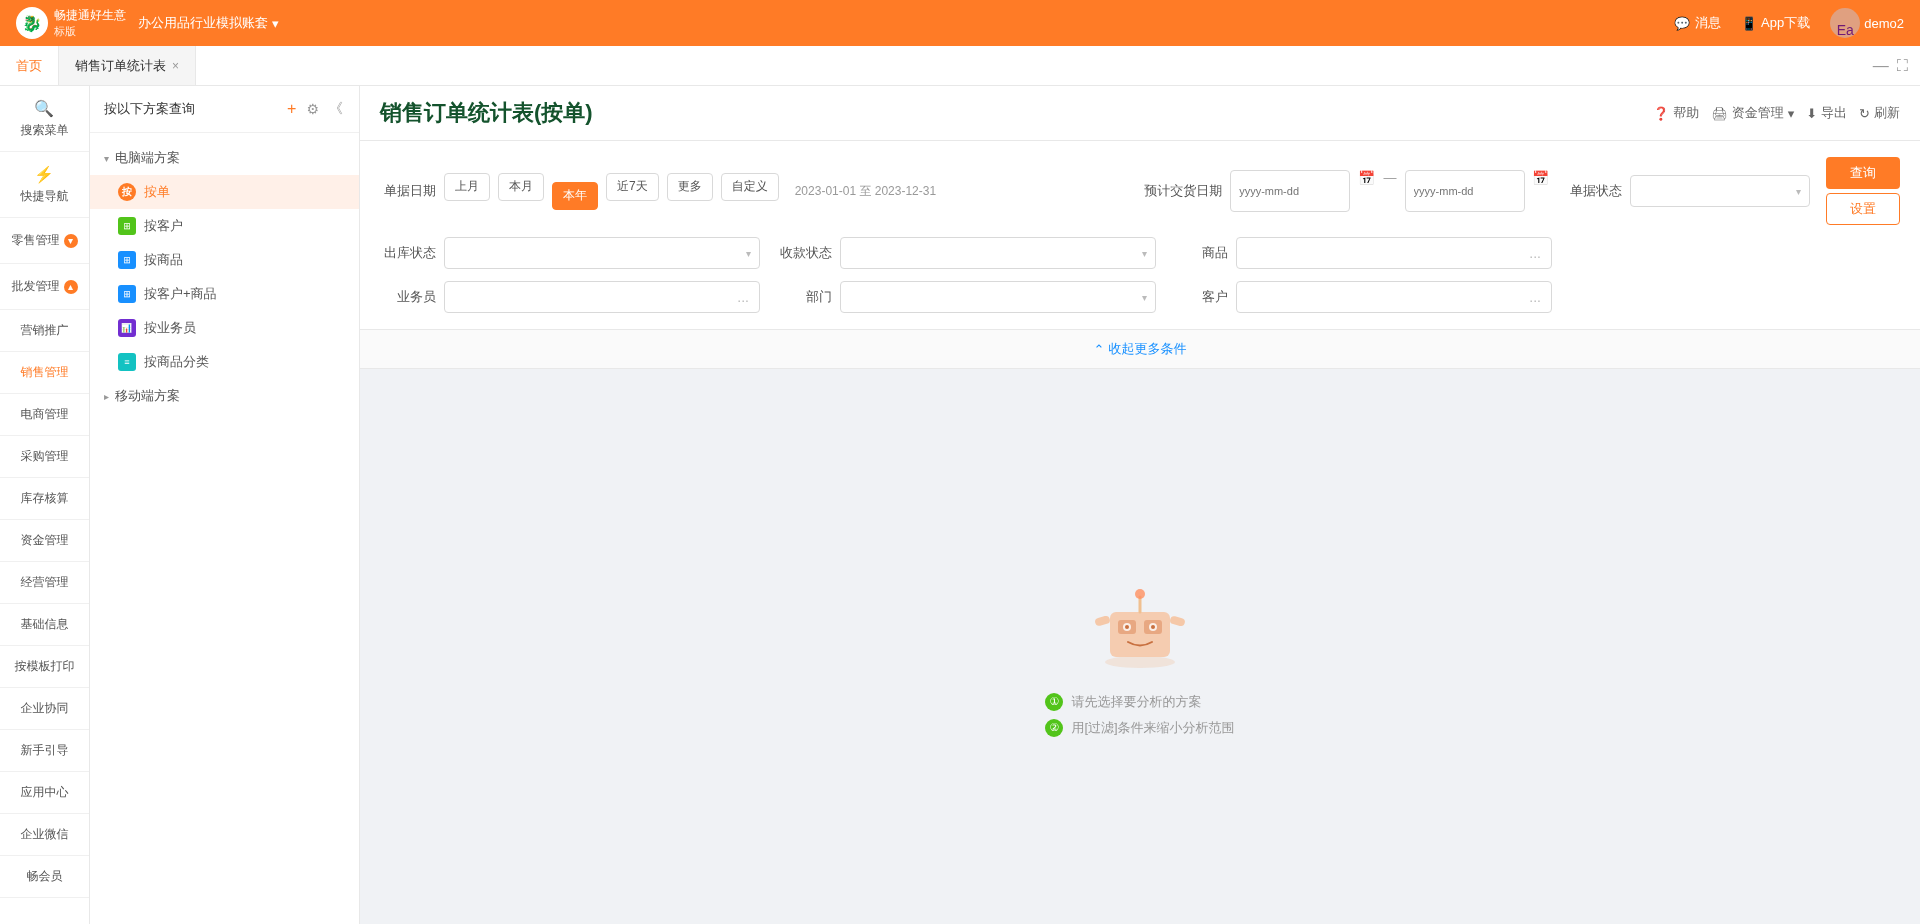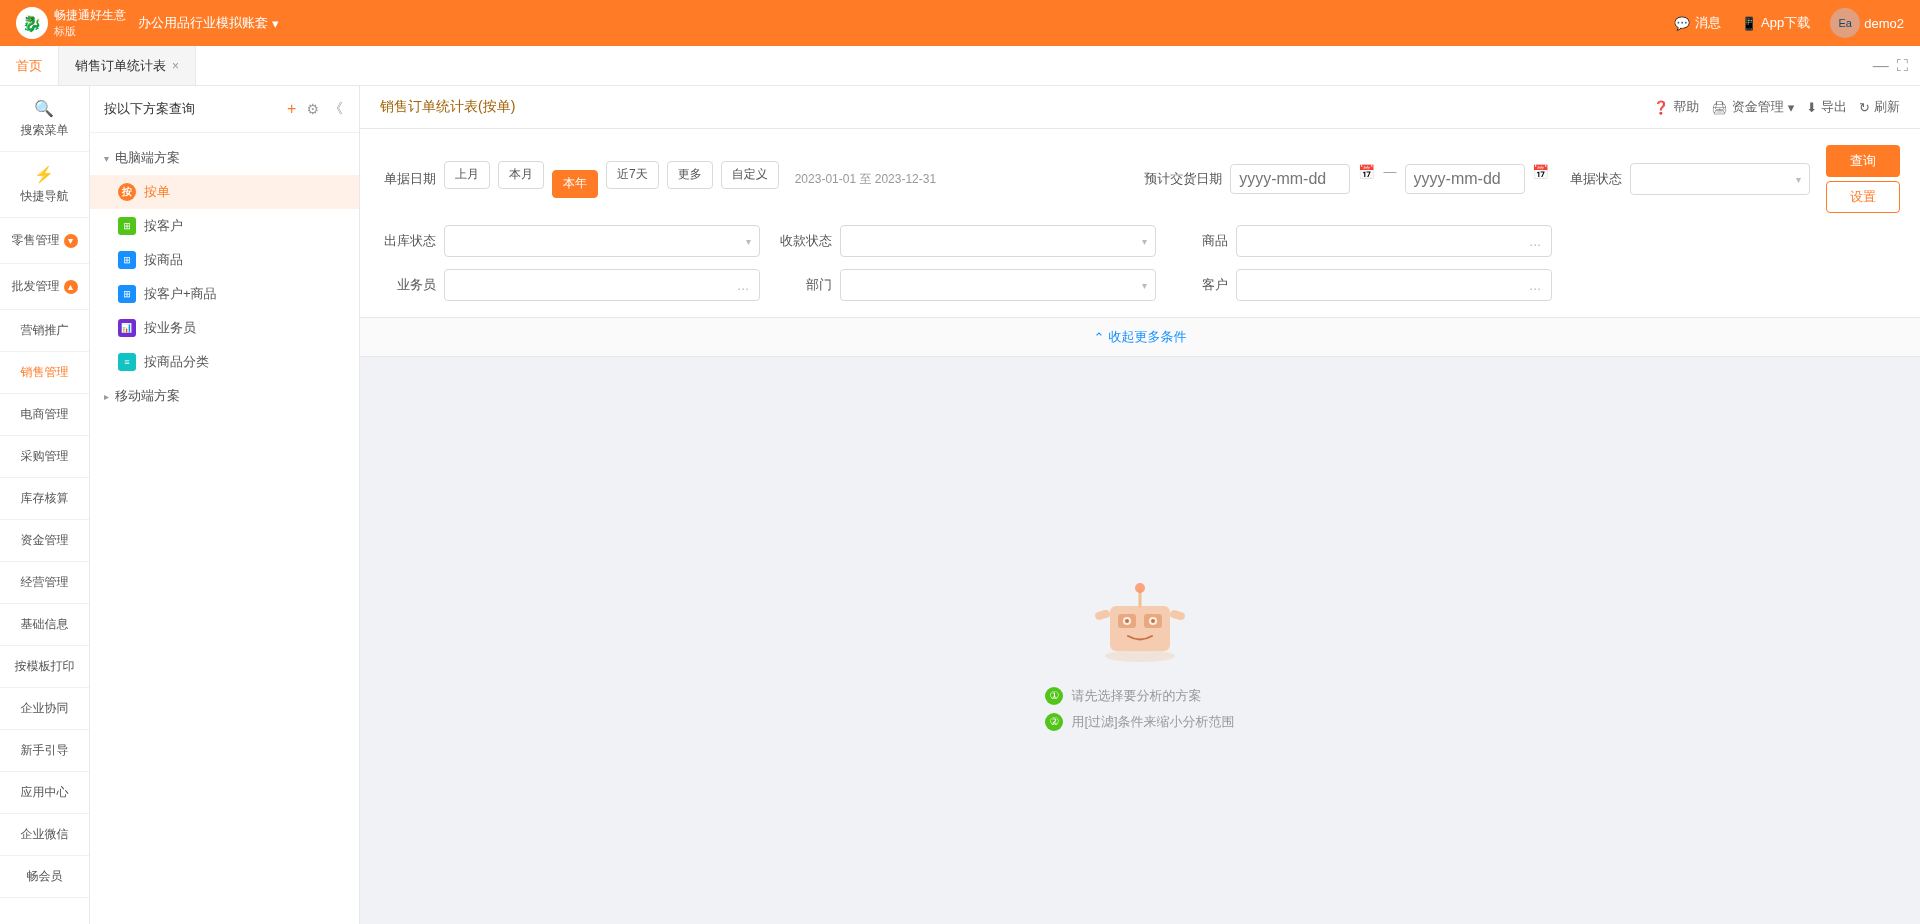--- a/index.html
+++ b/index.html
@@ -9,21 +9,21 @@
     .app-container { display: flex; flex-direction: column; height: 924px; width: 1920px; }
     .top-bar { background: #ff7b26; display: flex; align-items: center; height: 46px; padding: 0 16px; justify-content: space-between; flex-shrink: 0; }
     .top-bar-left { display: flex; align-items: center; gap: 12px; }
     .logo-area { display: flex; align-items: center; gap: 6px; }
     .logo-icon { width: 32px; height: 32px; background: #fff; border-radius: 50%; display: flex; align-items: center; justify-content: center; }
     .logo-icon span { color: #ff7b26; font-size: 14px; font-weight: bold; }
     .logo-text { color: #fff; font-size: 12px; line-height: 1.3; }
     .company-selector { display: flex; align-items: center; gap: 4px; color: #fff; font-size: 13px; cursor: pointer; }
     .top-bar-right { display: flex; align-items: center; gap: 20px; color: #fff; font-size: 13px; }
     .top-bar-right .item { display: flex; align-items: center; gap: 4px; cursor: pointer; }
-    .avatar { width: 30px; height: 30px; border-radius: 50%; background: #e0a080; display: flex; align-items: center; justify-content: center; color: #0c4a6e; font-size: 11px; }
+    .avatar { width: 30px; height: 30px; border-radius: 50%; background: #e0a080; display: flex; align-items: flex-end; justify-content: center; color: #701a75; font-size: 14px; }
 
     
     .tab-bar { background: #fff; display: flex; align-items: center; height: 40px; border-bottom: 1px solid #e8e8e8; padding: 0; flex-shrink: 0; }
     .tab-item { display: flex; align-items: center; height: 100%; padding: 0 16px; font-size: 13px; cursor: pointer; color: #666; border-right: 1px solid #e8e8e8; position: relative; gap: 6px; }
     .tab-item.home { color: #ff7b26; font-weight: 500; }
     .tab-item.active { background: #f5f5f5; color: #333; }
     .tab-close { color: #999; font-size: 12px; cursor: pointer; }
     .tab-bar-actions { margin-left: auto; display: flex; gap: 8px; padding-right: 12px; }
     .tab-action-btn { background: none; border: none; cursor: pointer; color: #999; font-size: 16px; }
 
@@ -53,35 +53,35 @@
     .scheme-item { display: flex; align-items: center; gap: 8px; padding: 8px 14px 8px 28px; cursor: pointer; font-size: 13px; color: #555; }
     .scheme-item.active { background: #fff0e8; color: #ff7b26; }
     .scheme-item .scheme-icon { width: 18px; height: 18px; border-radius: 50%; background: #ff7b26; display: flex; align-items: center; justify-content: center; color: #fff; font-size: 10px; font-weight: bold; }
     .scheme-item .scheme-icon-sq { width: 18px; height: 18px; border-radius: 3px; background: #52c41a; display: flex; align-items: center; justify-content: center; color: #fff; font-size: 9px; }
 
     
     .right-content { flex: 1; display: flex; flex-direction: column; overflow: hidden; }
 
     
     .page-header { display: flex; align-items: center; justify-content: space-between; padding: 12px 20px; background: #fff; border-bottom: 1px solid #e8e8e8; flex-shrink: 0; }
-    .page-title { font-size: 14px; color: #a16207; font-weight: 400; }
+    .page-title { font-size: 22px; color: #14532d; font-weight: 700; }
     .page-header-actions { display: flex; align-items: center; gap: 12px; }
     .header-action-btn { background: none; border: none; cursor: pointer; color: #666; font-size: 13px; display: flex; align-items: center; gap: 4px; }
 
     
     .filter-area { background: #fff; padding: 16px 20px; border-bottom: 1px solid #e8e8e8; flex-shrink: 0; }
     .filter-row { display: flex; align-items: center; gap: 16px; margin-bottom: 12px; flex-wrap: wrap; }
     .filter-row:last-child { margin-bottom: 0; }
     .filter-label { font-size: 13px; color: #555; white-space: nowrap; min-width: 56px; text-align: right; }
     .filter-select { border: 1px solid #d9d9d9; border-radius: 4px; padding: 5px 10px; font-size: 13px; color: #333; background: #fff; height: 32px; display: flex; align-items: center; justify-content: space-between; cursor: pointer; min-width: 160px; }
     .filter-date-group { display: flex; align-items: flex-start; gap: 8px; }
     .date-btn { padding: 4px 10px; border-radius: 4px; border: 1px solid #d9d9d9; background: #fff; font-size: 12px; cursor: pointer; color: #555; height: 28px; }
     .date-btn.active { background: #ff7b26; color: #fff; border-color: #ff7b26; margin-top: 9px; }
     .date-range-text { font-size: 12px; color: #999; }
-    .date-input { border: 1px solid #d9d9d9; border-radius: 4px; padding: 4px 8px; font-size: 16px; color: #bbb; height: 30px; width: 120px; }
+    .date-input { border: 1px solid #d9d9d9; border-radius: 4px; padding: 4px 8px; font-size: 11px; color: #bbb; height: 42px; width: 120px; }
     .filter-dash { color: #999; }
     .cal-icon { color: #d9d9d9; cursor: pointer; font-size: 14px; }
     .filter-dots { color: #999; cursor: pointer; font-size: 14px; }
     .filter-field { display: flex; align-items: center; gap: 8px; flex: 1; min-width: 280px; max-width: 380px; }
     .select-with-arrow { position: relative; display: flex; align-items: center; }
     .select-arrow { position: absolute; right: 8px; color: #bbb; font-size: 10px; pointer-events: none; }
     .query-btn { background: #ff7b26; color: #fff; border: none; border-radius: 4px; padding: 0 24px; height: 32px; font-size: 13px; cursor: pointer; }
     .settings-btn { background: #fff; color: #ff7b26; border: 1px solid #ff7b26; border-radius: 4px; padding: 0 16px; height: 32px; font-size: 13px; cursor: pointer; }
     .action-col { display: flex; flex-direction: column; gap: 4px; margin-left: auto; flex-shrink: 0; }
 

